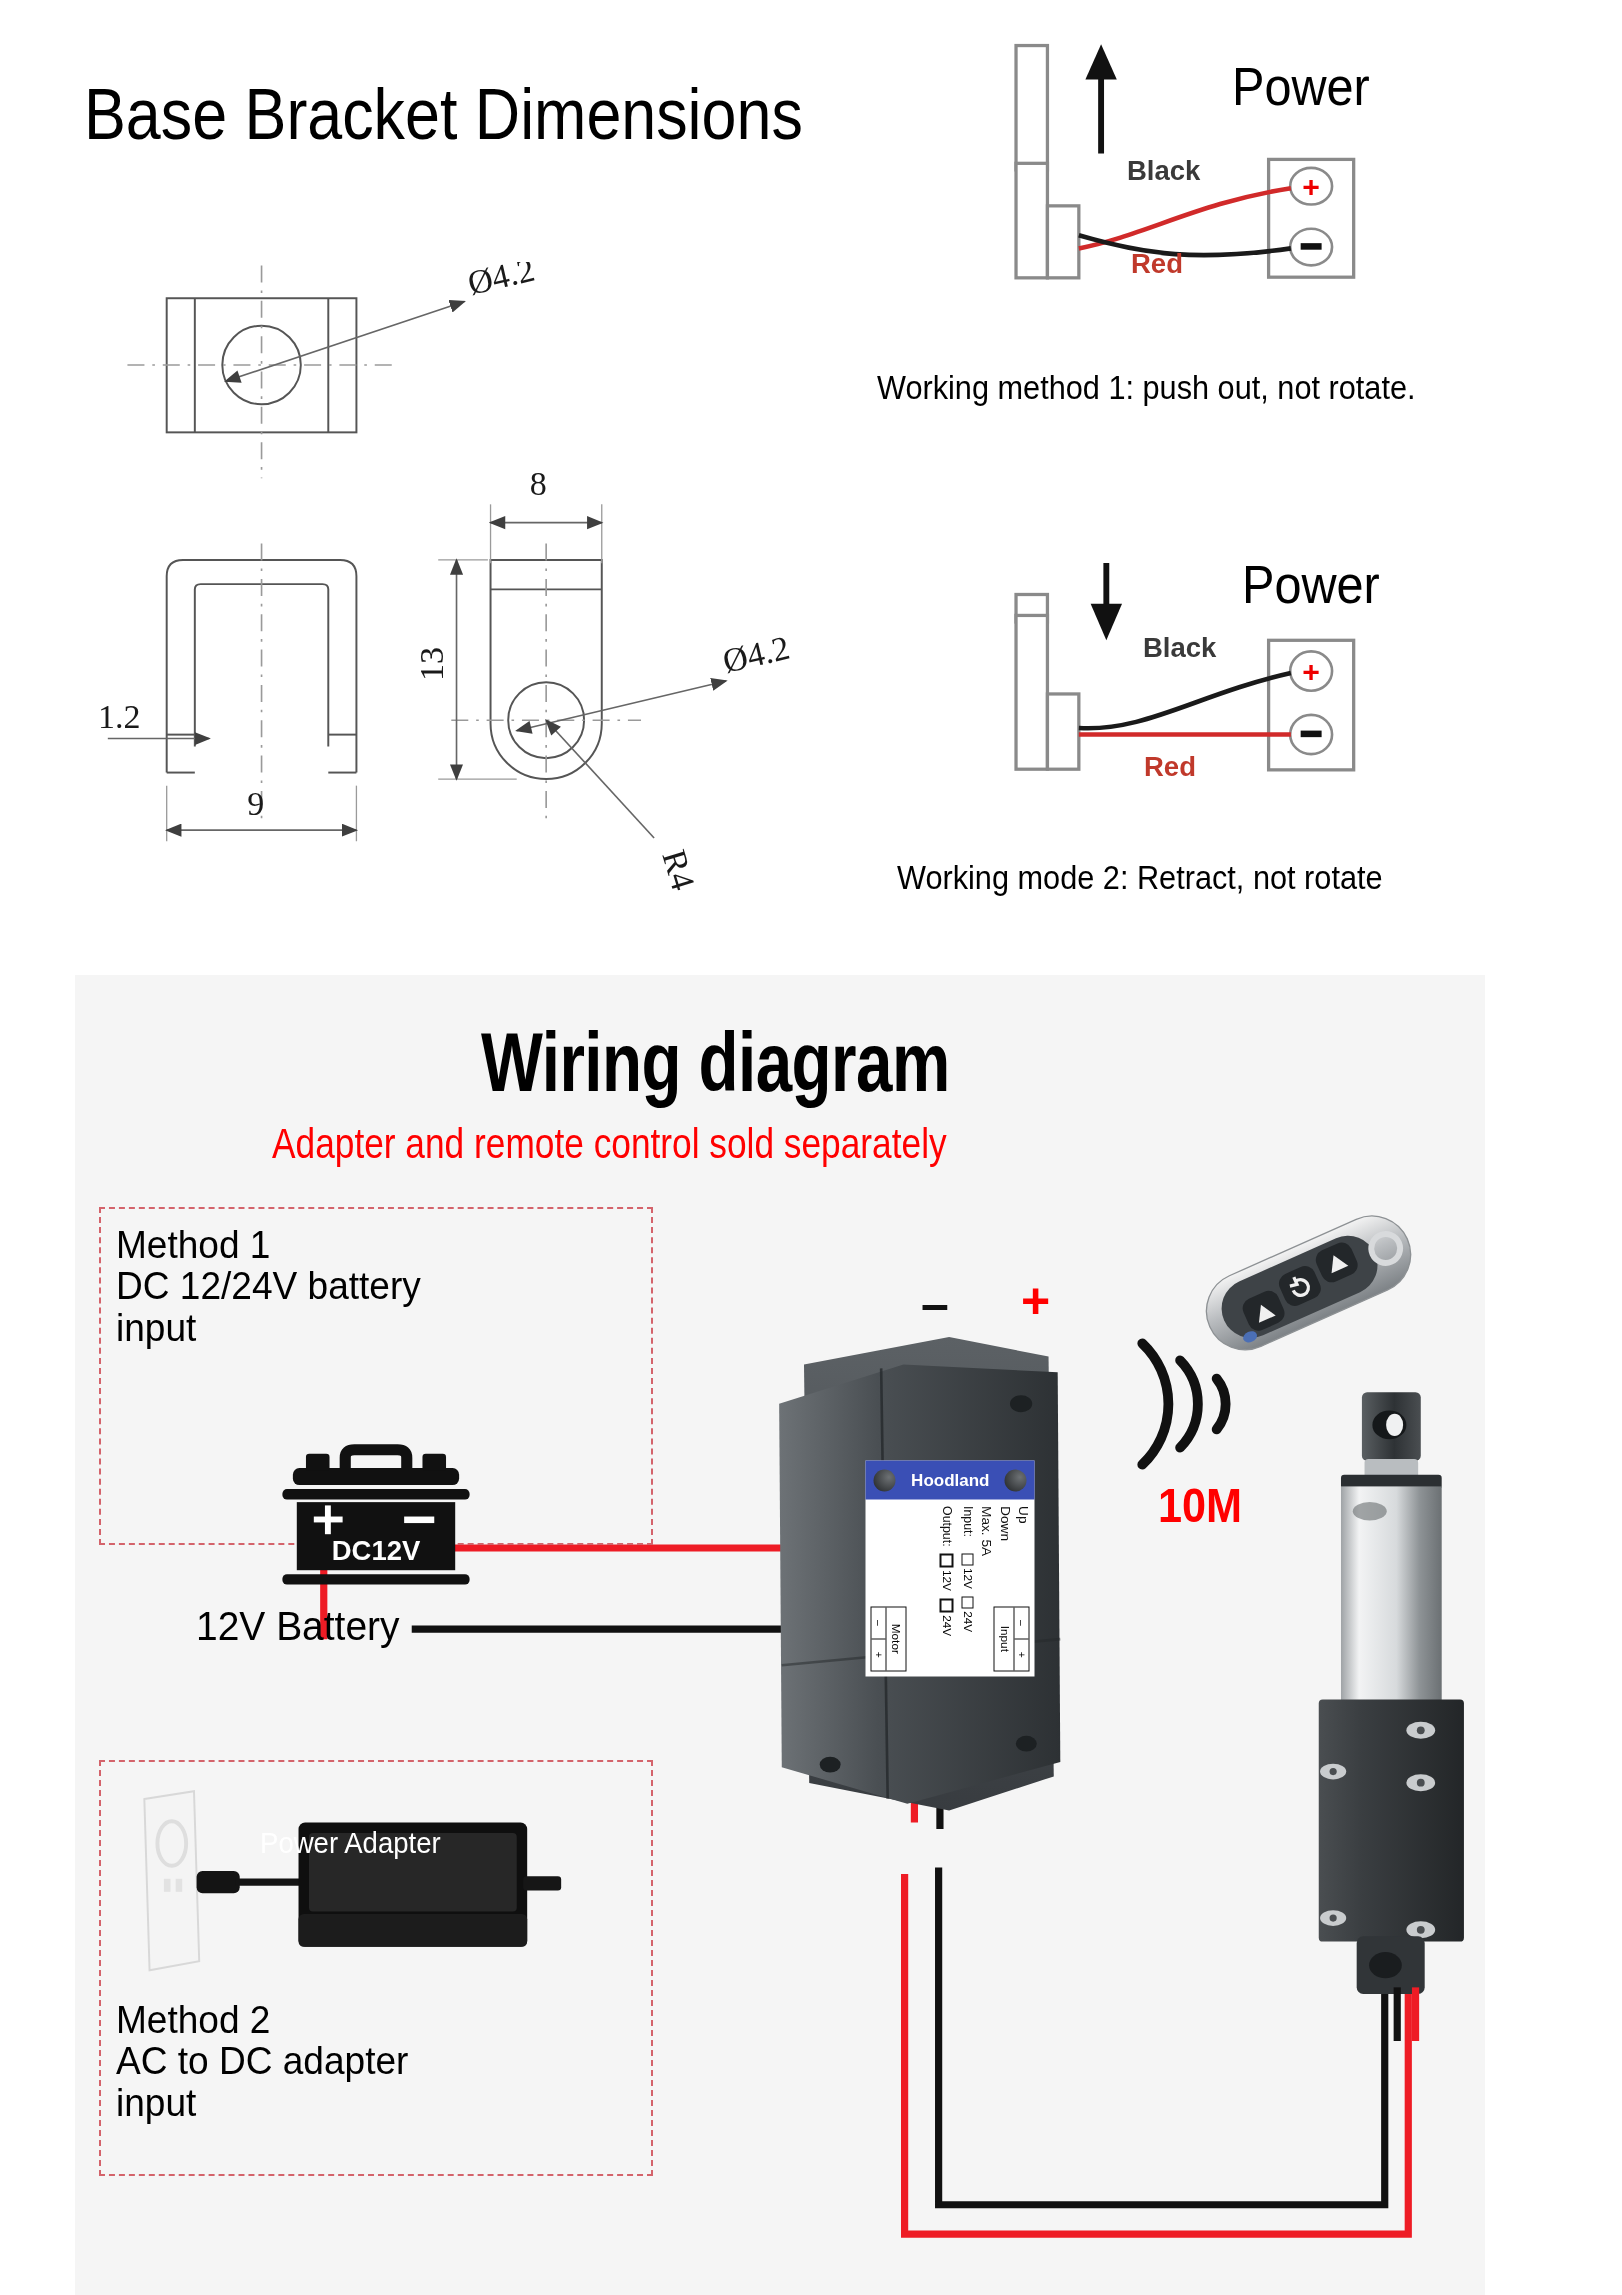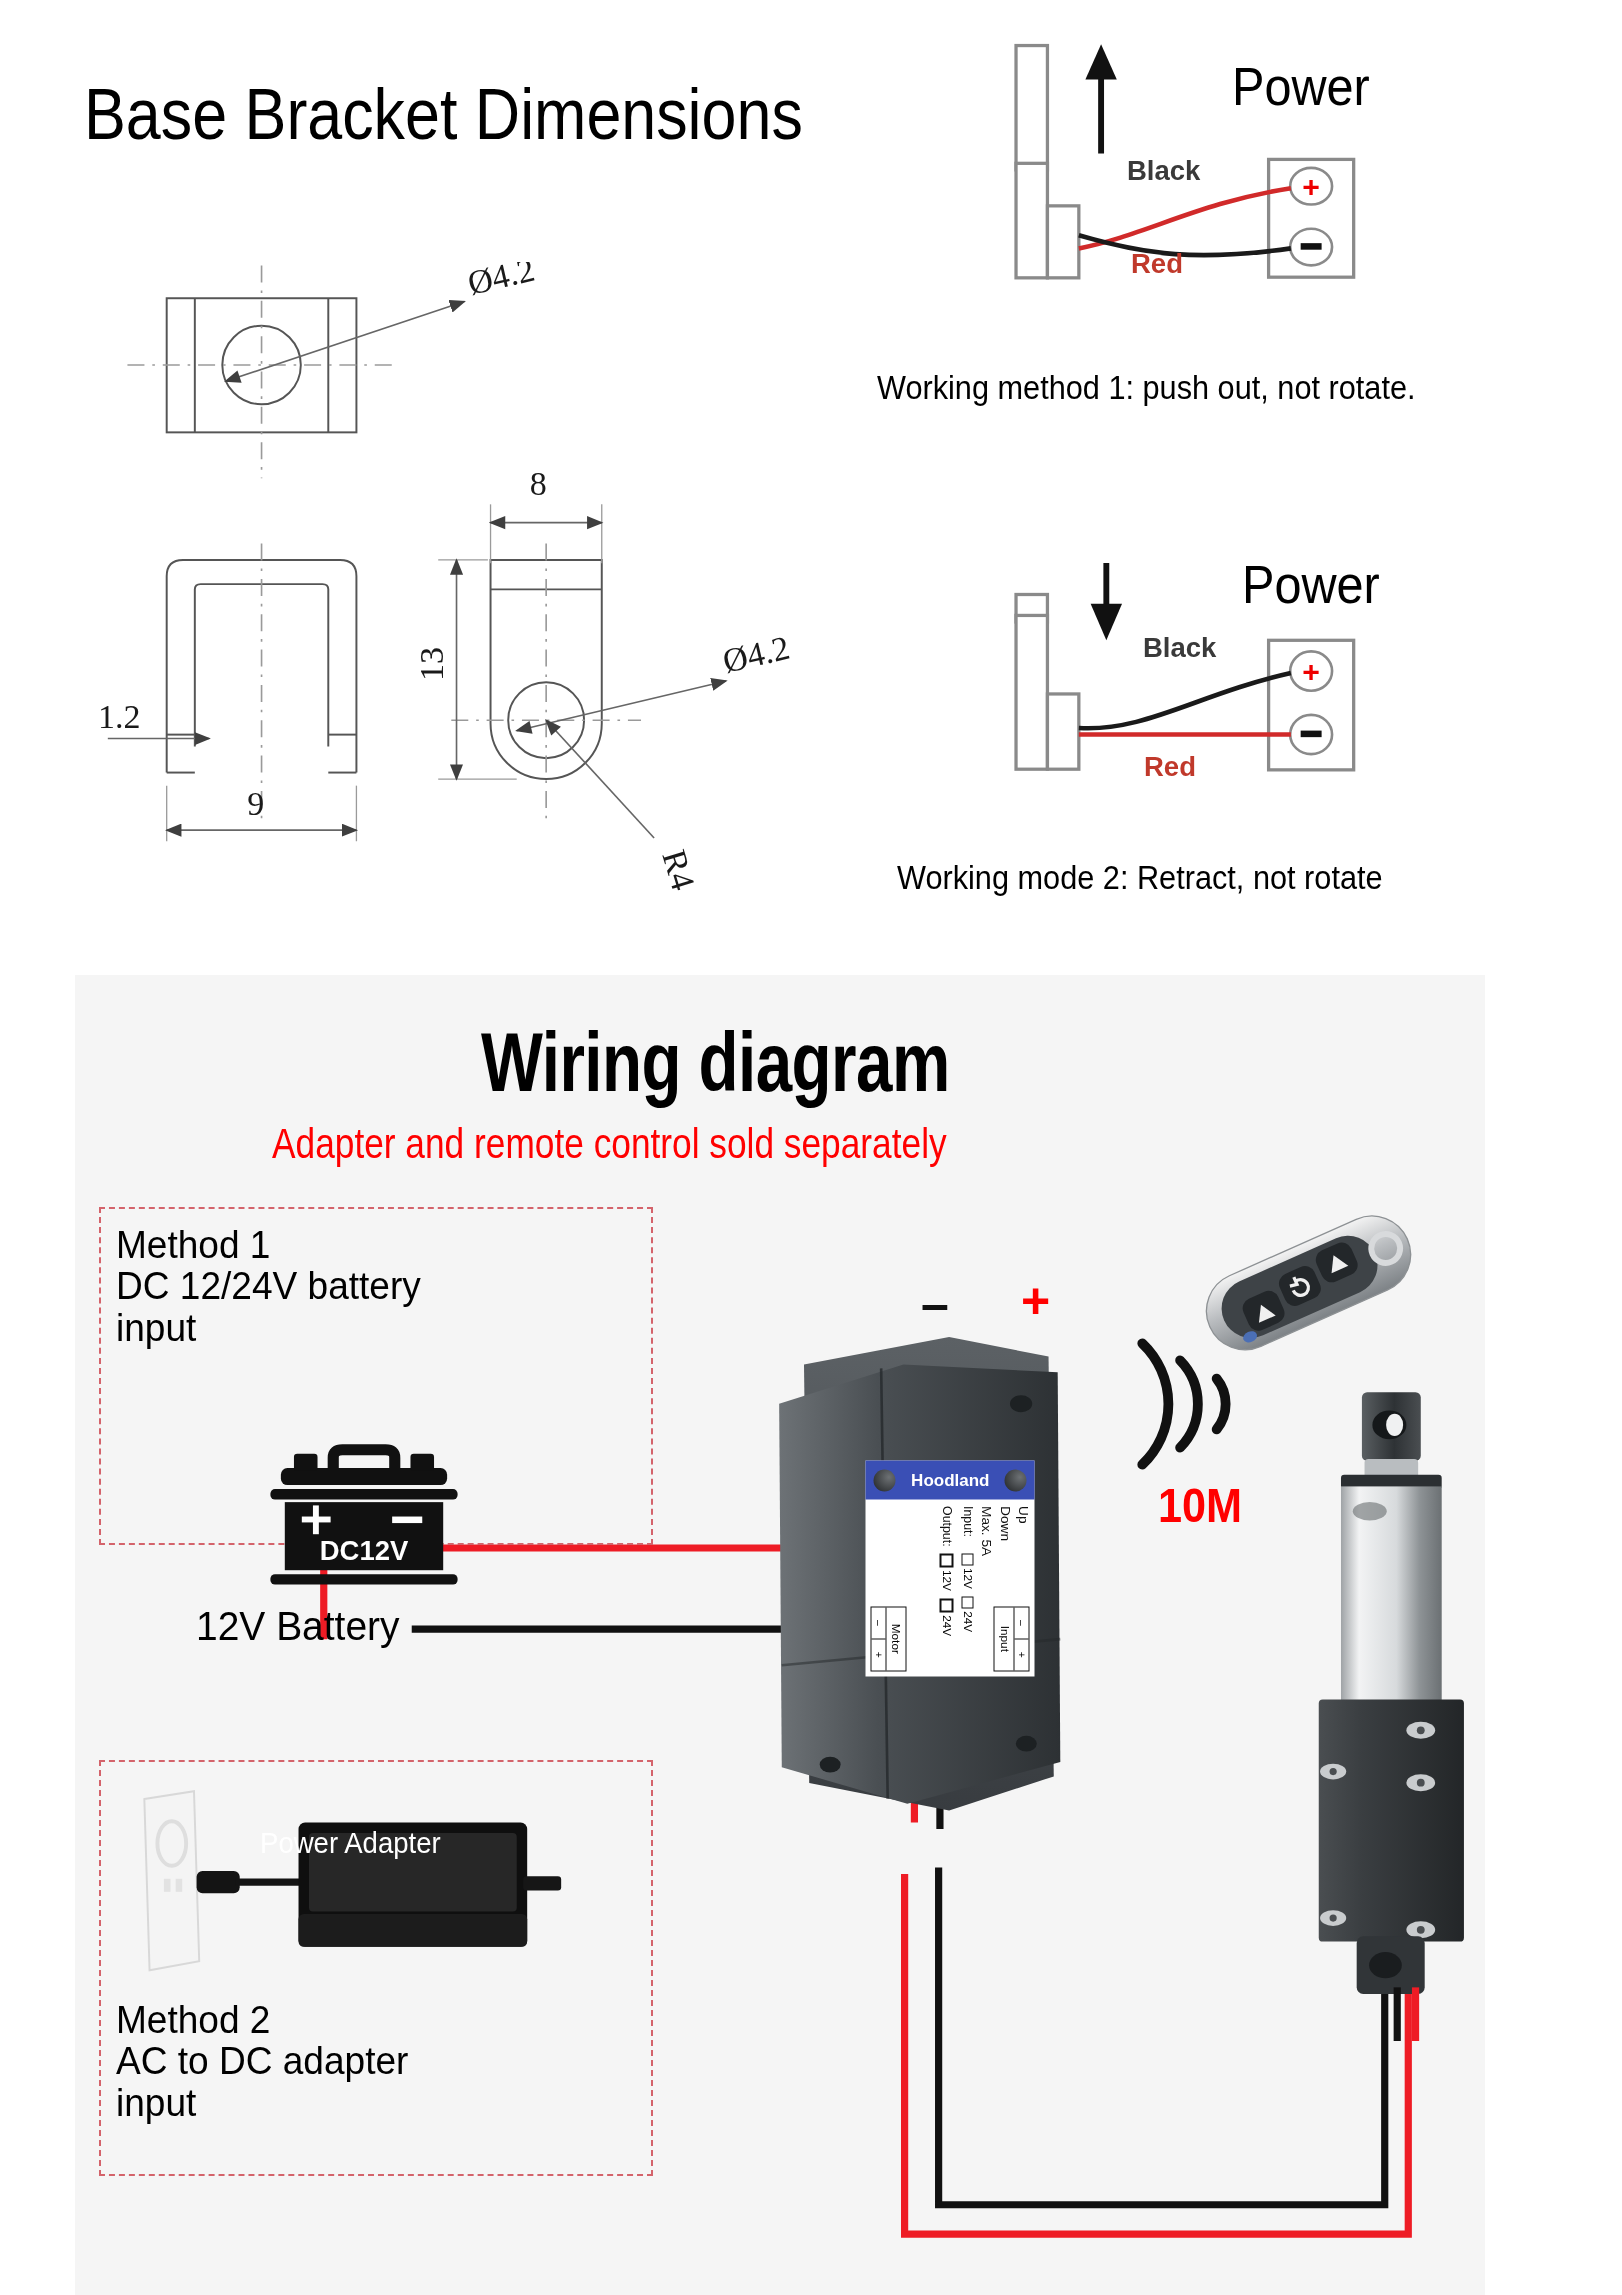--- a/index.html
+++ b/index.html
@@ -203,21 +203,21 @@
     <path d="M1268,1380 L1268,1925 L2038,1925 L2038,1400" stroke="#ee1c25" stroke-width="11"></path>
   </g>
 </svg>
 </div>
 
 <div class="dashed-box" style="left:99px;top:1207px;width:550px;height:334px;"></div>
 <div class="method-label" style="left:116px;top:1224px;">Method 1
 DC 12/24V battery
 input</div>
 
-<div class="abs" style="left:256px;top:1443px;width:216px;height:151px;">
+<div class="abs" style="left:268px;top:1443px;width:216px;height:151px;">
   <svg width="216" height="151" viewBox="0 0 330 230" xmlns="http://www.w3.org/2000/svg">
     <rect x="38" y="38" width="254" height="26" rx="10" fill="#111"></rect>
     <path d="M118,38 L118,22 Q118,10 132,10 L198,10 Q212,10 212,22 L212,38" fill="none" stroke="#111" stroke-width="17"></path>
     <rect x="58" y="16" width="36" height="26" rx="5" fill="#111"></rect>
     <rect x="236" y="16" width="36" height="26" rx="5" fill="#111"></rect>
     <rect x="22" y="70" width="286" height="16" rx="7" fill="#111"></rect>
     <rect x="44" y="90" width="242" height="104" fill="#111"></rect>
     <rect x="22" y="200" width="286" height="16" rx="7" fill="#111"></rect>
 
     <rect x="70" y="112" width="44" height="9" fill="#fff"></rect>

